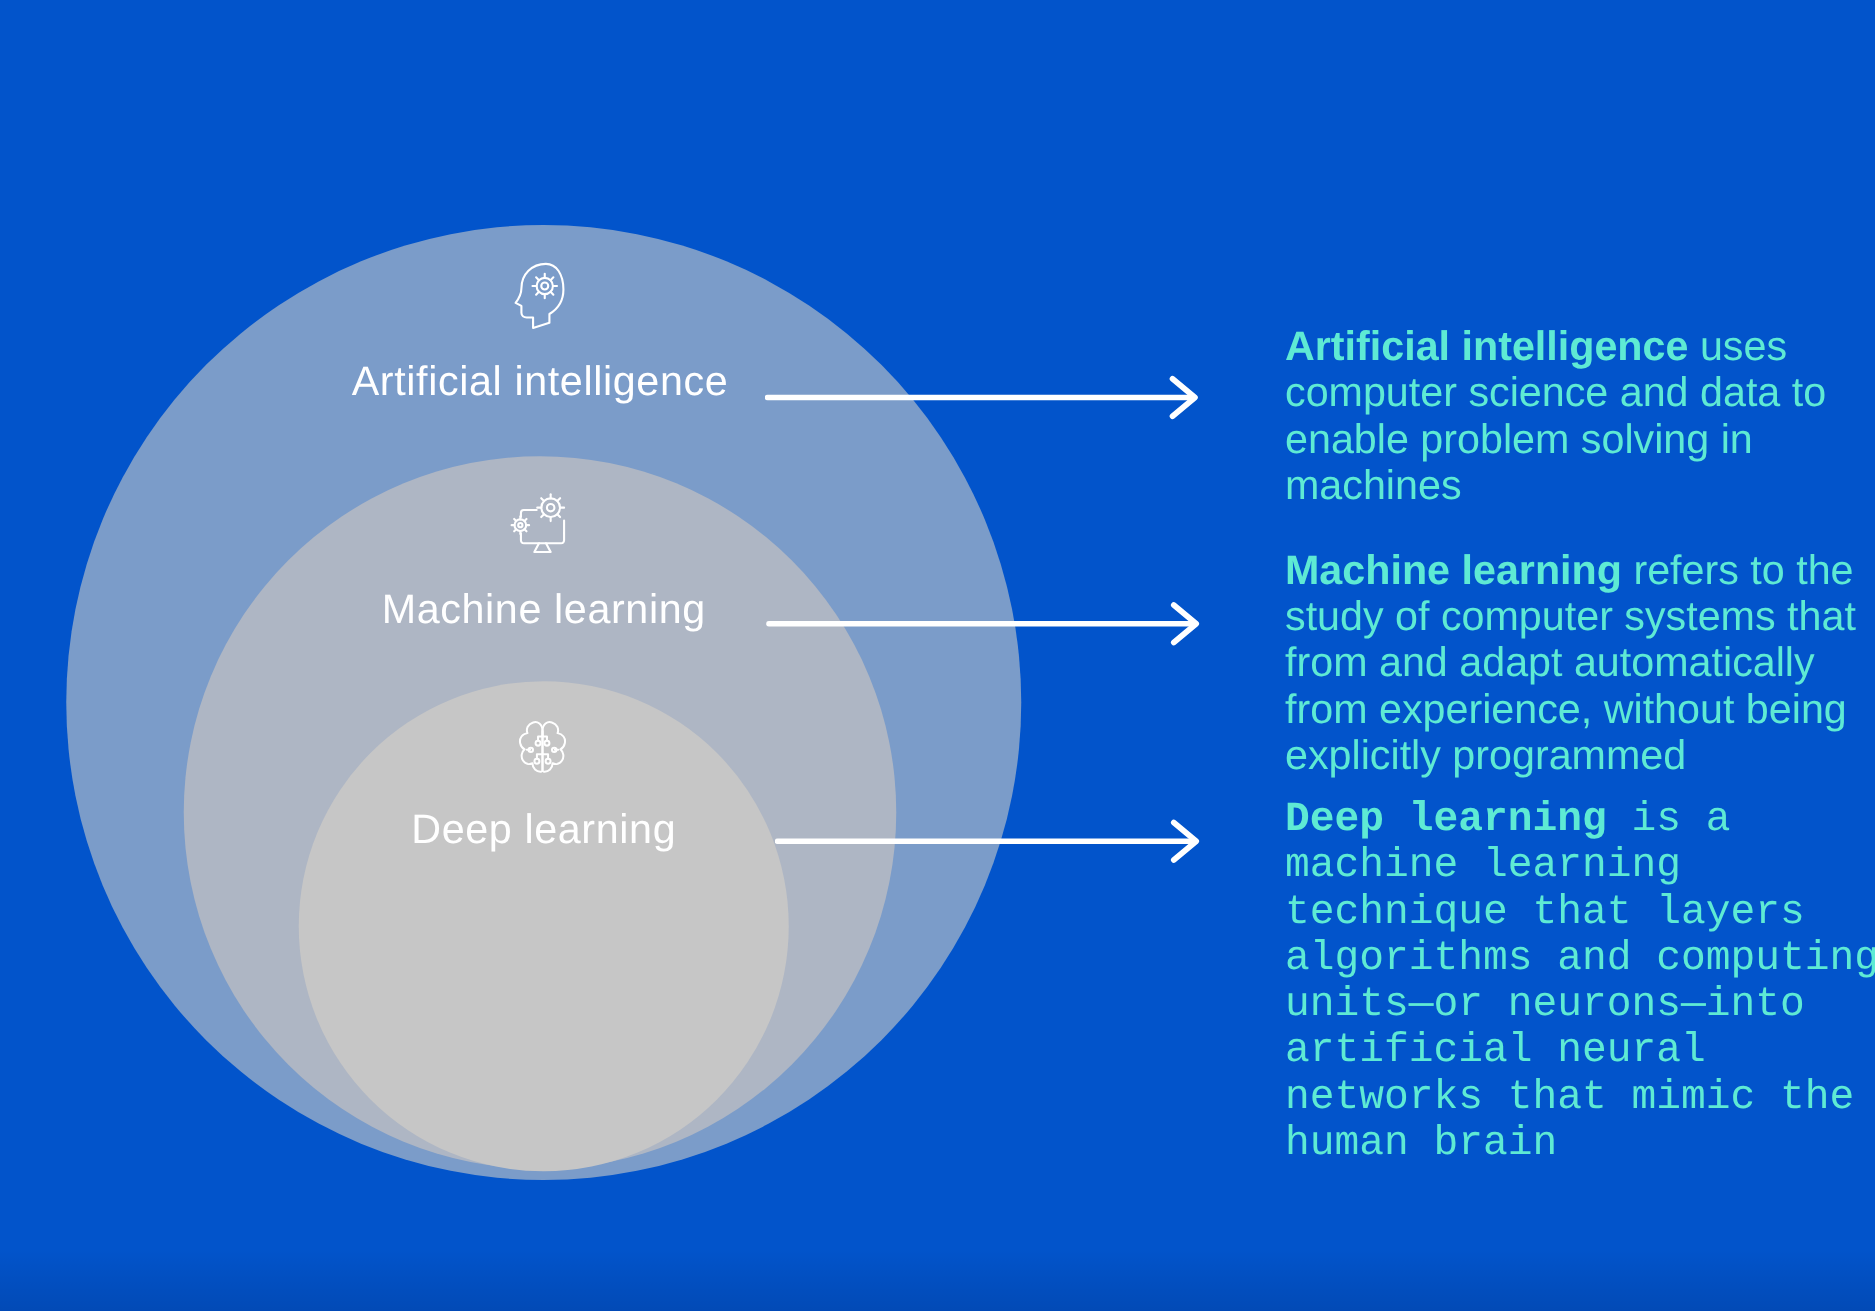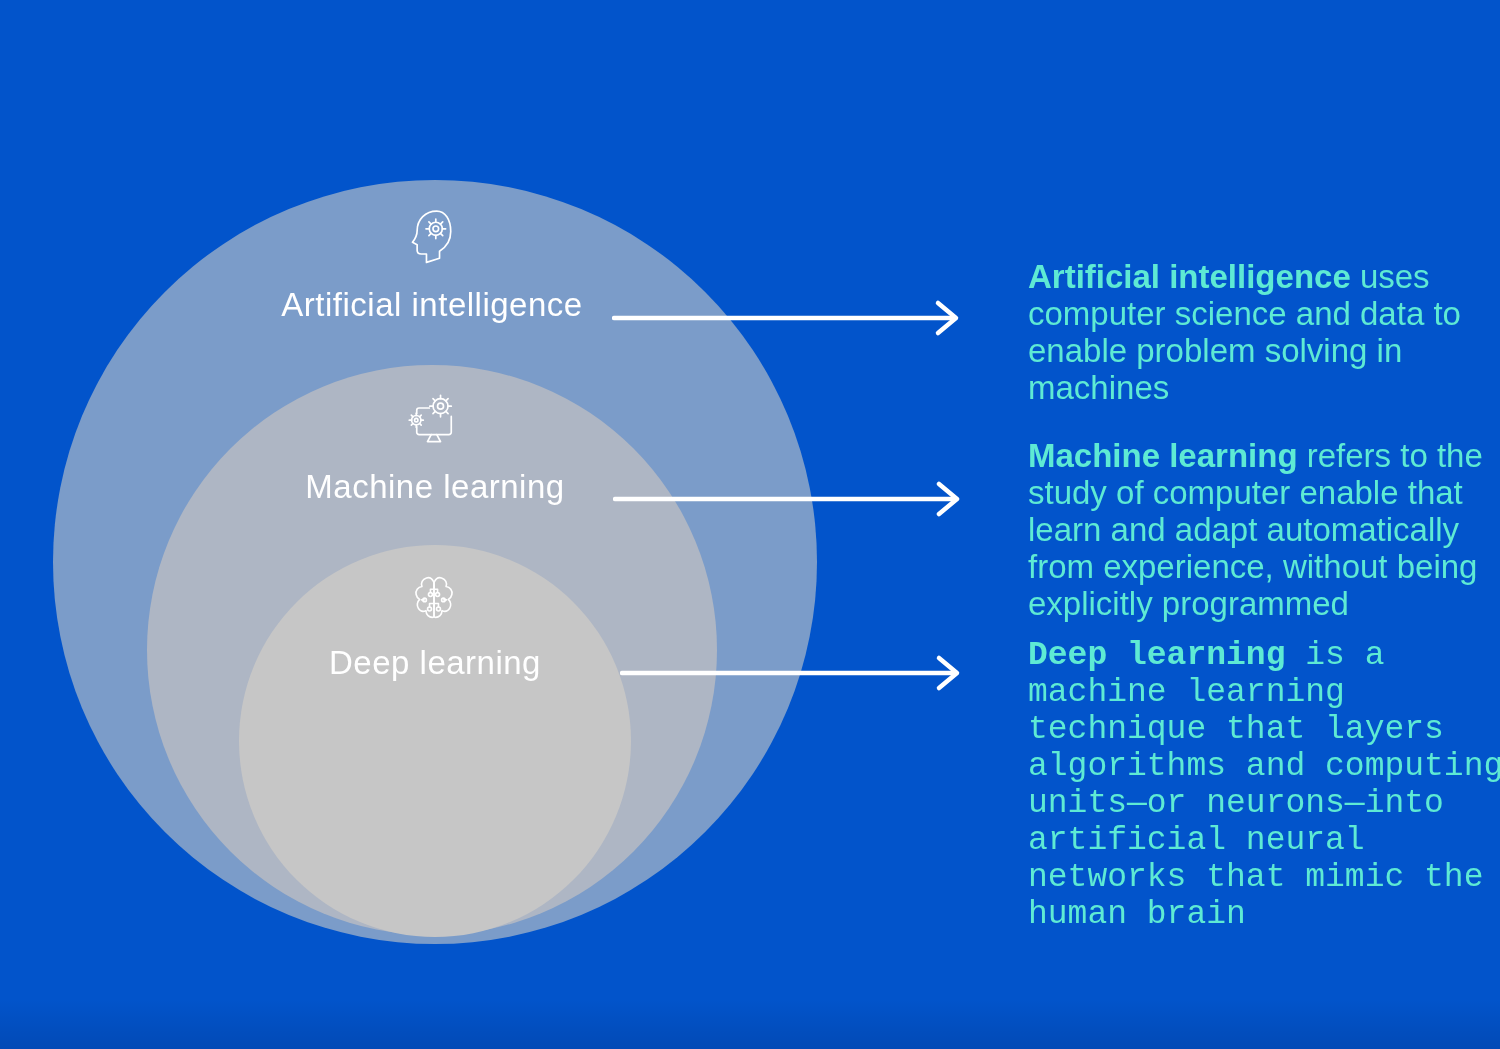--- a/index.html
+++ b/index.html
@@ -161,18 +161,18 @@
     <line x1="2" y1="20" x2="340" y2="20"></line>
     <polyline points="326,5 344,20 326,35"></polyline>
   </svg>
   <svg class="arrow-svg arrow arrow-3" viewBox="0 0 352 40">
     <line x1="2" y1="20" x2="333" y2="20"></line>
     <polyline points="319,5 337,20 319,35"></polyline>
   </svg>
 
   <div class="desc desc-1"><strong>Artificial intelligence</strong><span> uses computer science and data to enable problem solving in machines</span></div>
 
-  <div class="desc desc-2"><strong>Machine learning</strong><span> refers to the study of computer enable that learn and adapt automatically from experience, without being explicitly programmed</span></div>
+  <div class="desc desc-2"><strong>Machine learning</strong><span> refers to the study of computer systems that from and adapt automatically from experience, without being explicitly programmed</span></div>
 
   <div class="desc desc-3"><strong>Deep learning</strong><span> is a machine learning technique that layers algorithms and computing units—or neurons—into artificial neural networks that mimic the human brain</span></div>
 
   <div class="bottom-shade"></div>
 </div>
 
 </body></html>

